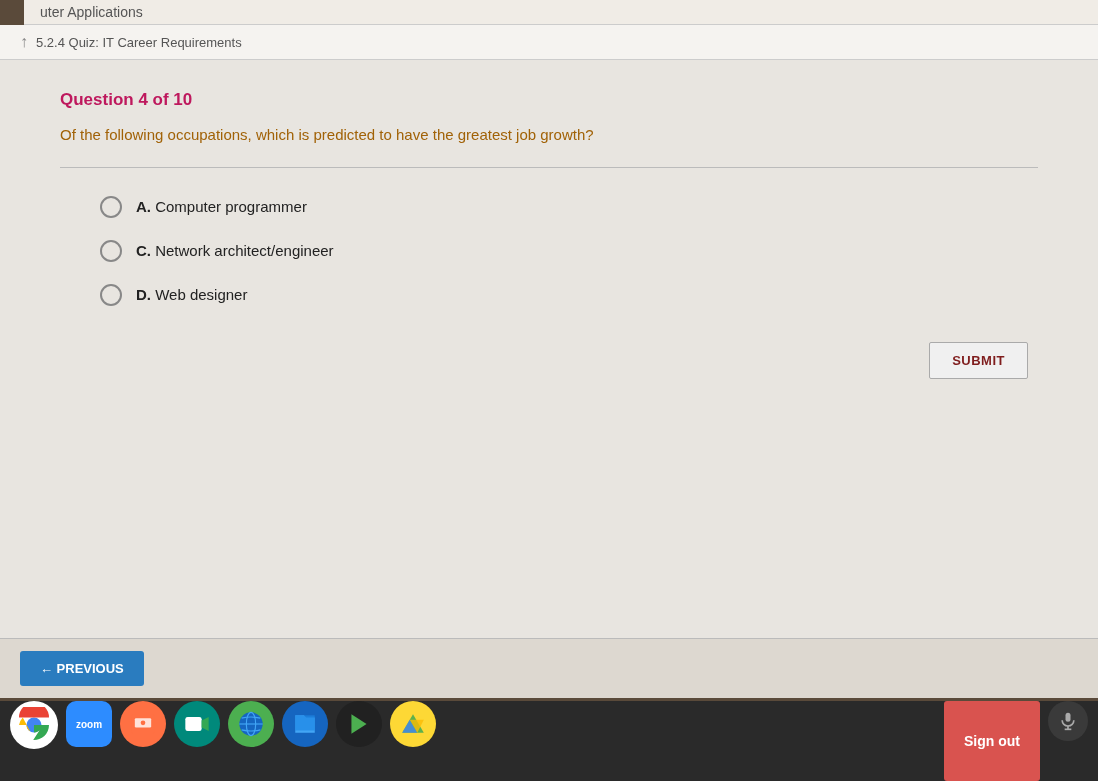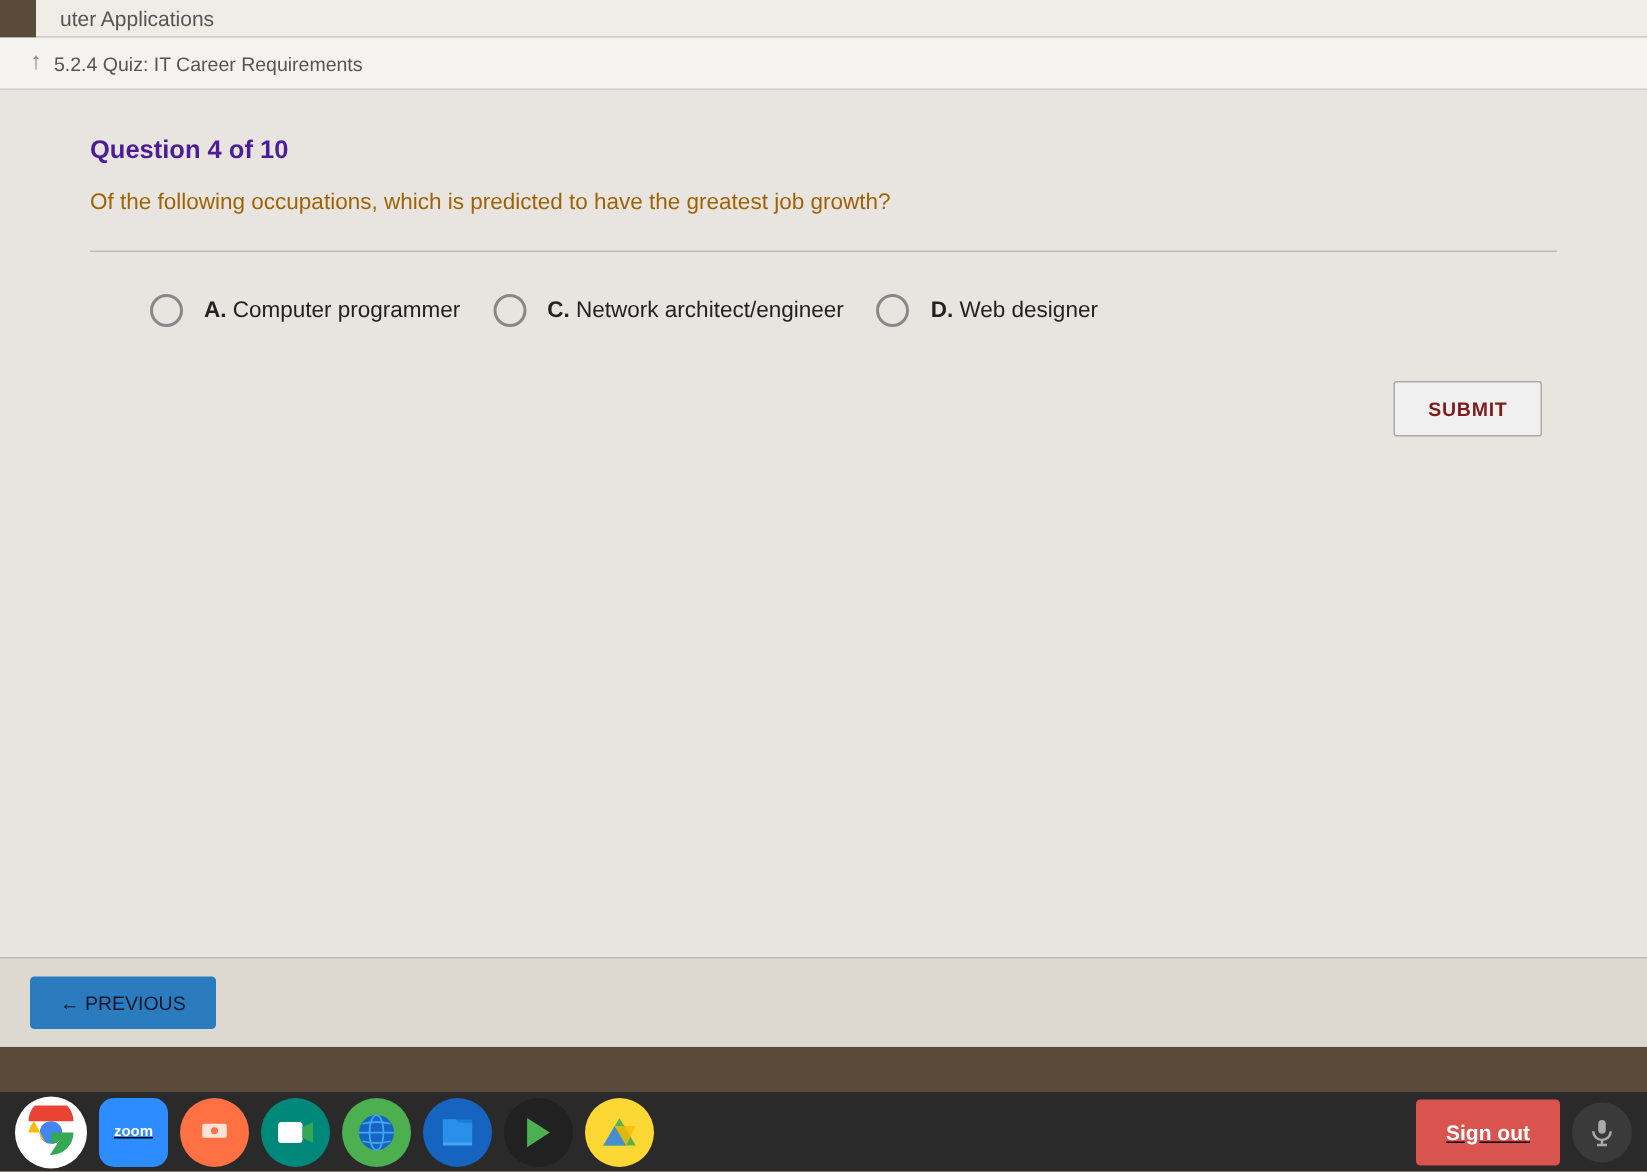--- a/index.html
+++ b/index.html
@@ -42,42 +42,42 @@
       flex: 1;
       background: #e8e5e0;
       display: flex;
       flex-direction: column;
       padding: 30px 60px;
     }
 
     .question-header {
       font-size: 17px;
       font-weight: bold;
-      color: #4c1d95;
+      color: #be185d;
       margin-bottom: 14px;
     }
 
     .question-text {
       font-size: 15px;
       color: #a16207;
       line-height: 1.5;
       margin-bottom: 20px;
       max-width: 680px;
     }
 
     .divider {
       border: none;
       border-top: 1px solid #bbb;
       margin-bottom: 28px;
       width: 100%;
     }
 
     .options-list {
       display: flex;
-      flex-direction: row;
+      flex-direction: column;
       gap: 22px;
       margin-left: 40px;
     }
 
     .option-item {
       display: flex;
       align-items: center;
       gap: 14px;
       cursor: pointer;
     }
@@ -119,46 +119,44 @@
     .previous-bar {
       background: #ddd8d0;
       border-top: 1px solid #bbb;
       padding: 12px 20px;
       display: flex;
       align-items: center;
     }
 
     .previous-btn {
       background: #2a7cbf;
-      color: #0f172a;
+      color: #ffffff;
       border: none;
       padding: 10px 20px;
       font-size: 13px;
-      font-weight: normal;
+      font-weight: bold;
       cursor: pointer;
       border-radius: 3px;
       display: flex;
       align-items: center;
       gap: 8px;
       text-align: right;
     }
 
     
     .taskbar {
       width: 100%;
-      height: 53px;
+      height: 80px;
       background: #2a2a2a;
       display: flex;
-      align-items: center;
       padding: 0 10px;
       gap: 8px;
       position: absolute;
       bottom: 0;
       left: 0;
-      text-decoration: underline;
     }
 
     .taskbar-spacer {
       flex: 1;
     }
 
     .sign-out-btn {
       background: #d9534f;
       color: white;
       border: none;

